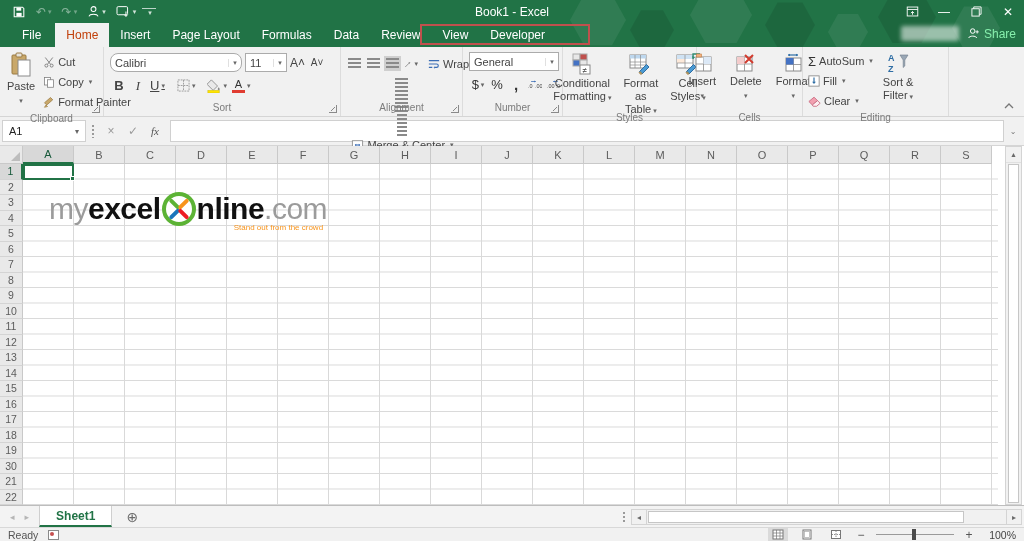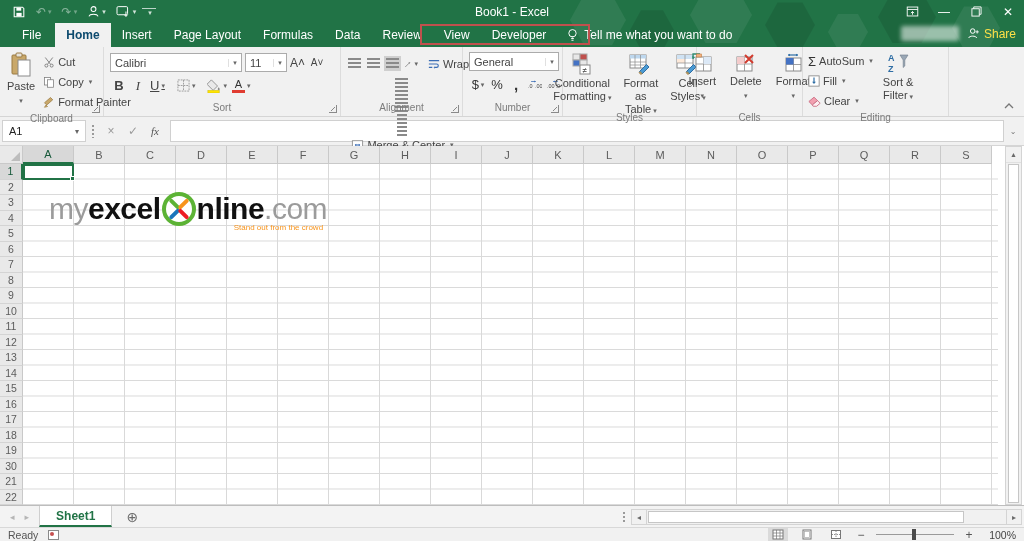--- a/index.html
+++ b/index.html
@@ -19,26 +19,26 @@
   .qbtn { display:flex; align-items:center; height:20px; padding:0 4px; color:#fff; }
   .qbtn.dim { opacity:.45; }
   .qcaret { font-size:7px; margin-left:2px; opacity:.8; }
   .title-center { position:absolute; left:0; right:0; text-align:center; font-size:12px; color:#fff; }
   .winctl { position:absolute; right:0; top:0; height:23px; display:flex; z-index:3; }
   .wbtn { width:32px; height:23px; display:flex; align-items:center; justify-content:center; color:#fff; font-size:12px; }
 
   .tabrow { position:relative; height:24px; display:flex; align-items:stretch; color:#fff; z-index:2; }
   .rtab { display:flex; align-items:center; padding:0 11px; font-size:12px; cursor:default; }
   .rtab.first { margin-left:8px; padding:0 14px; }
-  .rtab.active { background:#f1f1f1; color:#0c4a6e; font-weight:bold; }
+  .rtab.active { background:#f1f1f1; color:#c2410c; font-weight:normal; }
   .tellme { display:flex; align-items:center; gap:6px; padding:0 10px; font-size:12px; color:#fff; }
   .annotation-box { position:absolute; left:420px; top:1px; width:170px; height:21px; border:2px solid #c0504d; z-index:4; pointer-events:none; }
   .share-zone { position:absolute; right:8px; top:3px; display:flex; align-items:center; gap:8px; }
   .blurred-user { width:58px; height:15px; border-radius:2px; background:rgba(255,255,255,0.55); filter:blur(2px); }
-  .share-lbl { display:flex; align-items:center; gap:4px; color:#fde047; }
+  .share-lbl { display:flex; align-items:center; gap:4px; color:#86efac; }
 
   
   .ribbon { height:70px; background:#f1f1f1; border-bottom:1px solid #d5d5d5; display:flex; flex:none; position:relative; }
   .rgroup { position:relative; display:flex; flex-direction:column; border-right:1px solid #dcdcdc; padding:2px 2px 0 2px; }
   .rg-body { flex:1; display:flex; align-items:flex-start; }
   .rg-label { height:15px; text-align:center; font-size:10px; color:#7b7b7b; line-height:14px; position:relative; }
   .launcher { position:absolute; right:3px; bottom:3px; width:8px; height:8px; border-right:1px solid #8a8a8a; border-bottom:1px solid #8a8a8a; }
   .launcher::before { content:""; position:absolute; right:1px; bottom:1px; width:4px; height:4px; background:linear-gradient(135deg,transparent 45%,#8a8a8a 45%,#8a8a8a 60%,transparent 60%); }
 
   .bigbtn { display:flex; flex-direction:column; align-items:center; justify-content:flex-start; padding:3px 5px 1px; height:62px; text-align:center; line-height:13px; font-size:11px; color:#444; }
@@ -196,28 +196,20 @@
     <div class="tabrow">
       <span class="rtab first">File</span>
       <span class="rtab active">Home</span>
       <span class="rtab">Insert</span>
       <span class="rtab">Page Layout</span>
       <span class="rtab">Formulas</span>
       <span class="rtab">Data</span>
       <span class="rtab">Review</span>
       <span class="rtab">View</span>
       <span class="rtab">Developer</span>
-      <span class="tellme">
-        <svg width="11" height="14" viewBox="0 0 12 16">
-            <circle cx="6" cy="6" r="4.2" fill="none" stroke="#fff" stroke-width="1.1"></circle>
-            <path d="M4.5 12h3M4.8 14h2.4" stroke="#fff" stroke-width="1.1"></path>
-            <path d="M5 10h2" stroke="#fff" stroke-width="1.1"></path>
-          </svg>
-        <span>Tell me what you want to do</span>
-      </span>
       <div class="annotation-box"></div>
       <div class="share-zone">
         <span class="blurred-user"></span>
         <span class="share-lbl">
           <svg width="13" height="13" viewBox="0 0 16 16">
               <circle cx="7" cy="5" r="2.8" fill="none" stroke="#fff" stroke-width="1.2"></circle>
               <path d="M2 13.5c.9-3 9.1-3 10 0" fill="none" stroke="#fff" stroke-width="1.2"></path>
               <path d="M12.5 4v4M10.5 6h4" stroke="#fff" stroke-width="1.1"></path>
             </svg>
           <span>Share</span>
@@ -266,21 +258,21 @@
           </div>
         </div>
       </div>
       <div class="rg-label">Clipboard</div>
       <span class="launcher"></span>
     </div>
 
     <div class="rgroup" style="width:237px;">
       <div style="padding:3px 4px 0;">
         <div class="smallrow">
-          <div class="combo" style="width:132px;">
+          <div class="combo" style="width:132px;border-radius:8px;">
             <span>Calibri</span>
               <span class="cc">▾</span>
           </div>
           <div class="combo" style="width:42px;margin-left:2px;">
             <span>11</span>
               <span class="cc">▾</span>
           </div>
           <span class="icbtn" style="font-size:12px;color:#444;">A˄</span>
           <span class="icbtn" style="font-size:10px;color:#444;">A˅</span>
         </div>

